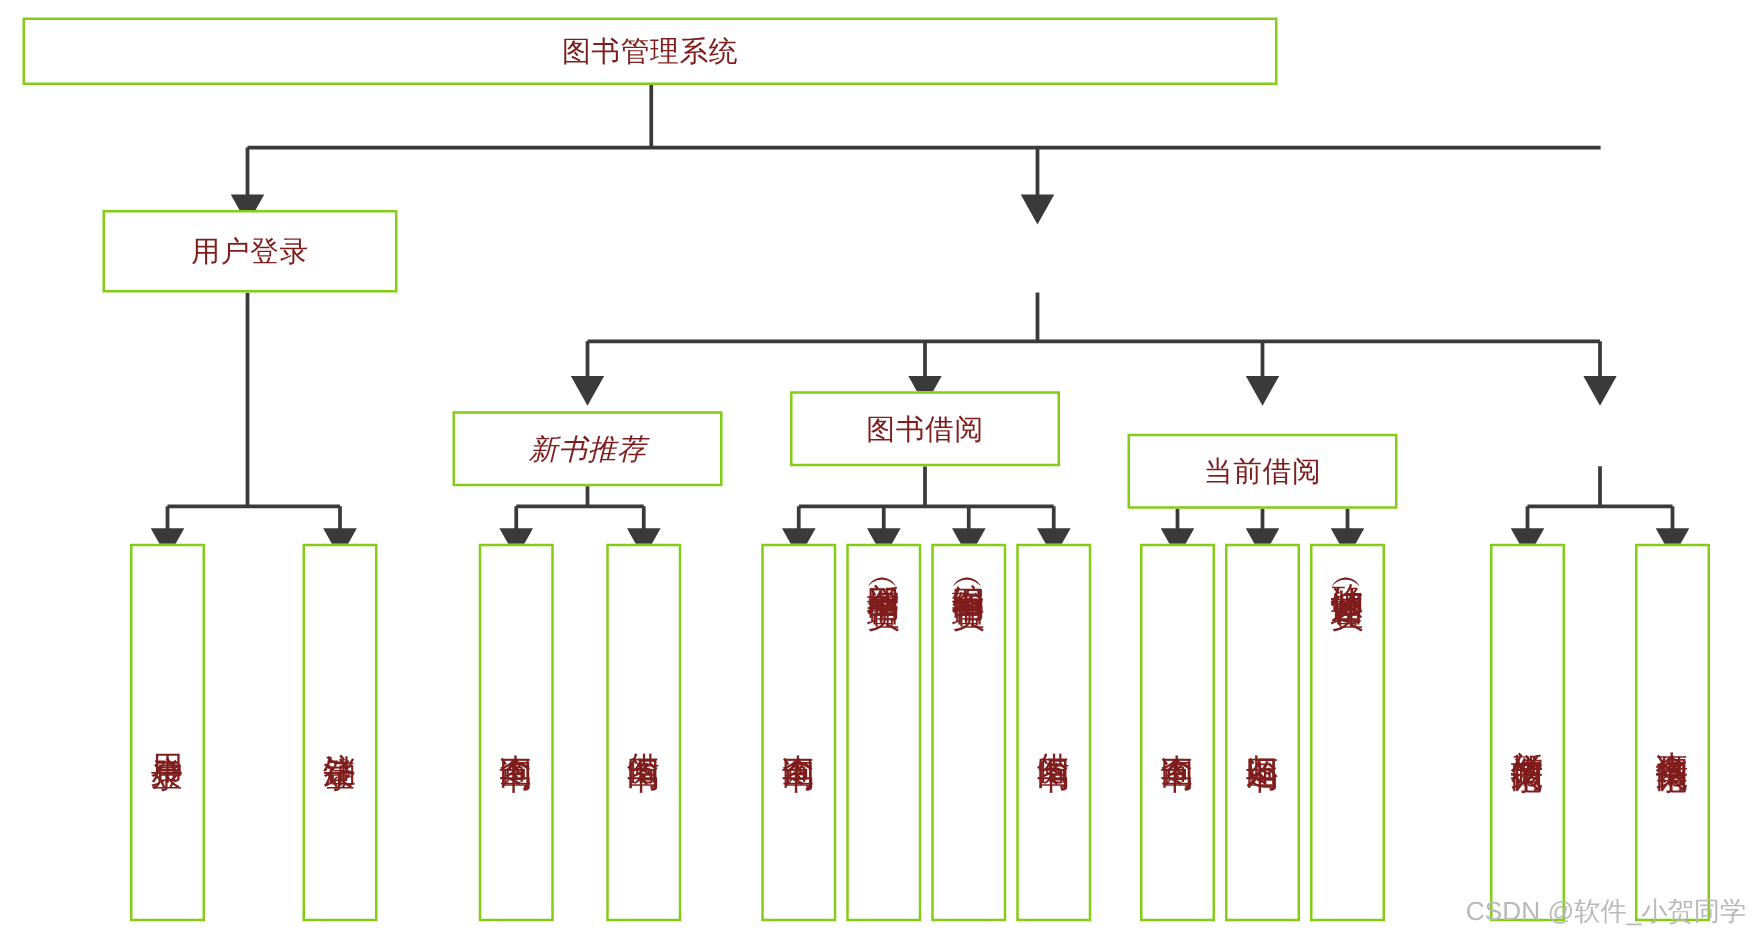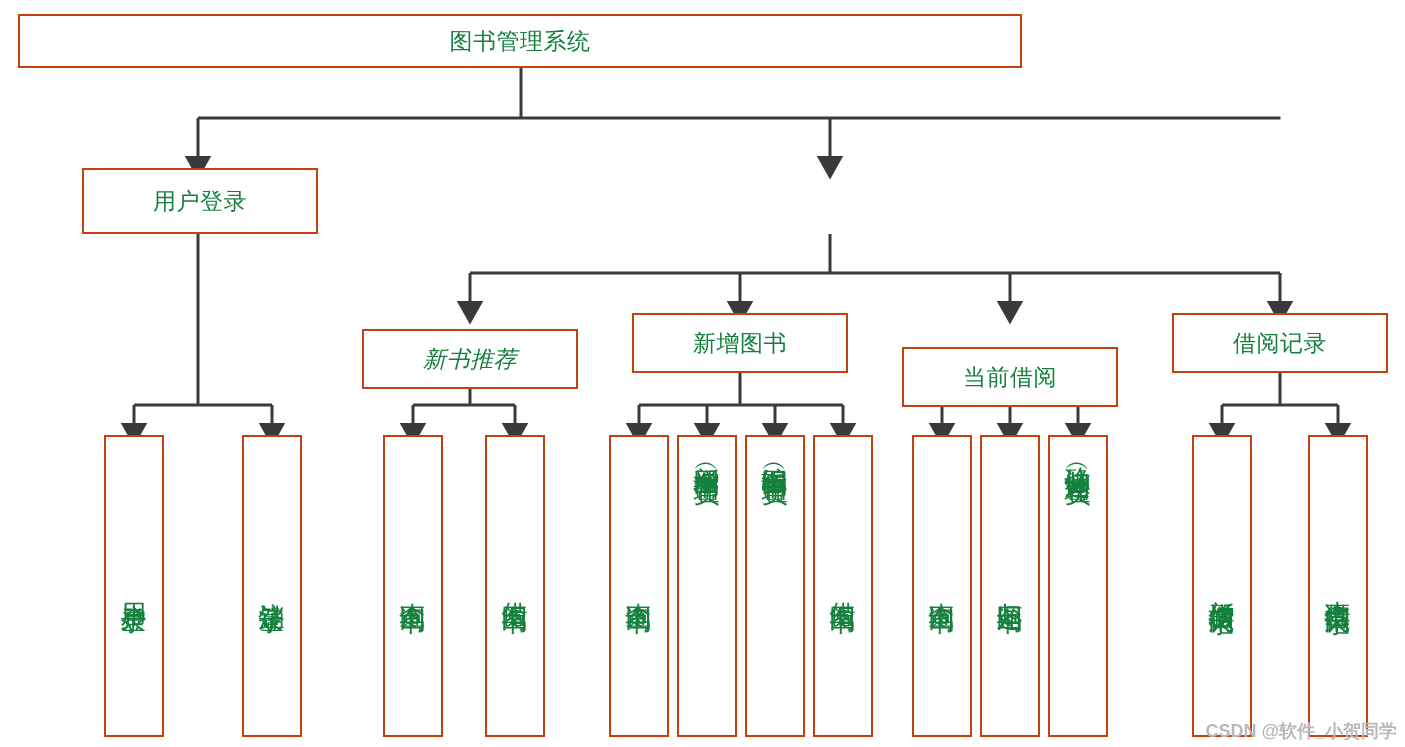--- a/index.html
+++ b/index.html
@@ -22,25 +22,25 @@
     position: absolute;
     left: 0;
     top: 0;
     width: 1405px;
     height: 747px;
   }
   .node {
     position: absolute;
     box-sizing: border-box;
     background: #ffffff;
-    border: 2px solid #c2410c;
+    border: 2px solid #84cc16;
     display: flex;
     align-items: center;
     justify-content: center;
-    color: #15803d;
+    color: #7f1d1d;
   }
   .node-label {
     display: block;
     text-align: center;
     line-height: 1.15;
     white-space: nowrap;
   }
   .node.horizontal .node-label {
     font-size: 23px;
     letter-spacing: 0.5px;
@@ -62,25 +62,24 @@
     white-space: nowrap;
   }
   .node.vertical.centered {
     align-items: center;
     padding-top: 0;
   }
   #watermark {
     position: absolute;
     right: 8px;
     bottom: 4px;
-    font-size: 18px;
+    font-size: 21px;
     color: #b9b9b9;
     white-space: nowrap;
     user-select: none;
-    font-weight: bold;
   }
 </style>
 </head>
 <body>
 
 <div id="diagram-root">
 
   <svg id="edges-layer" viewBox="0 0 1405 747" width="1405" height="747" aria-hidden="true">
     <defs>
       <marker id="arrowhead" markerWidth="9" markerHeight="9" refX="1.5" refY="4.5" orient="auto" markerUnits="strokeWidth">
@@ -136,27 +135,24 @@
   </div>
 
   <div class="node horizontal" style="left:82px; top:168px; width:236px; height:66px;">
     <span class="node-label">用户登录</span>
   </div>
 
   <div class="node horizontal" style="left:362px; top:329px; width:216px; height:60px;font-style:italic;">
     <span class="node-label">新书推荐</span>
   </div>
   <div class="node horizontal" style="left:632px; top:313px; width:216px; height:60px;">
-    <span class="node-label">新增图书</span>
+    <span class="node-label">图书借阅</span>
   </div>
   <div class="node horizontal" style="left:902px; top:313px; width:216px; height:60px;margin-top:34px;">
     <span class="node-label">当前借阅</span>
-  </div>
-  <div class="node horizontal" style="left:1172px; top:313px; width:216px; height:60px;">
-    <span class="node-label">借阅记录</span>
   </div>
 
   <div class="node vertical centered" style="left:104px; top:435px; width:60px; height:302px;">
     <span class="node-label">用户登录</span>
   </div>
   <div class="node vertical centered" style="left:242px; top:435px; width:60px; height:302px;">
     <span class="node-label">注销登录</span>
   </div>
 
   <div class="node vertical centered" style="left:383px; top:435px; width:60px; height:302px;">

